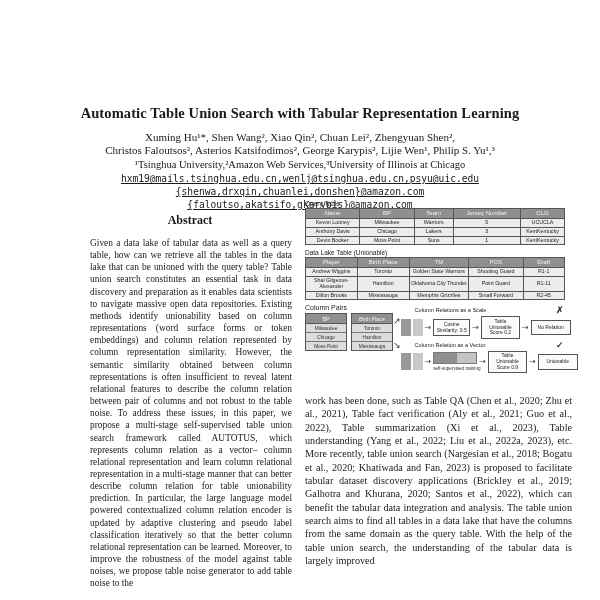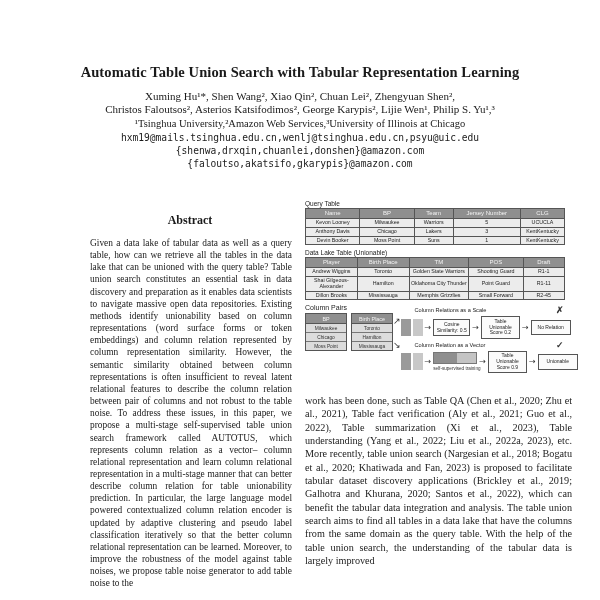--- a/index.html
+++ b/index.html
@@ -1,24 +1,24 @@
 <!DOCTYPE html>
 <html><head>
 <meta charset="utf-8">
 <style>
   html,body{margin:0;padding:0;background:#ffffff;}
   .page{position:relative;width:600px;height:600px;background:#ffffff;overflow:hidden;
         font-family:"Liberation Serif", serif;color:#1a1a1a;}
 
   
   .header{position:absolute;top:64px;left:0;width:600px;text-align:center;}
-  .title{font-size:14.5px;font-weight:bold;letter-spacing:.1px;}
+  .title{font-size:14.5px;font-weight:bold;letter-spacing:.1px;margin-top:41px;}
   .authors{margin-top:9px;font-size:11px;font-weight:normal;line-height:13px;}
   .affil{margin-top:2px;font-size:10.5px;}
-  .emails{margin-top:2px;font-family:"DejaVu Sans Mono", monospace;font-size:9.6px;line-height:13px;}
+  .emails{margin-top:2px;font-family:"DejaVu Sans Mono", monospace;font-size:9.6px;line-height:13px;text-decoration:underline;}
 
   
   .col-left{position:absolute;left:62px;top:213px;width:232px;}
   .abstract-heading{text-align:center;font-size:12px;font-weight:bold;width:200px;margin-left:28px;}
   .abstract-text{margin-top:9px;margin-left:28px;width:202px;font-size:9.4px;line-height:12.15px;
                  text-align:justify;}
   .col-right{position:absolute;left:305px;top:200px;width:267px;}
   .body-text{font-size:10.2px;line-height:13.35px;text-align:justify;margin-top:21px;}
 
   

